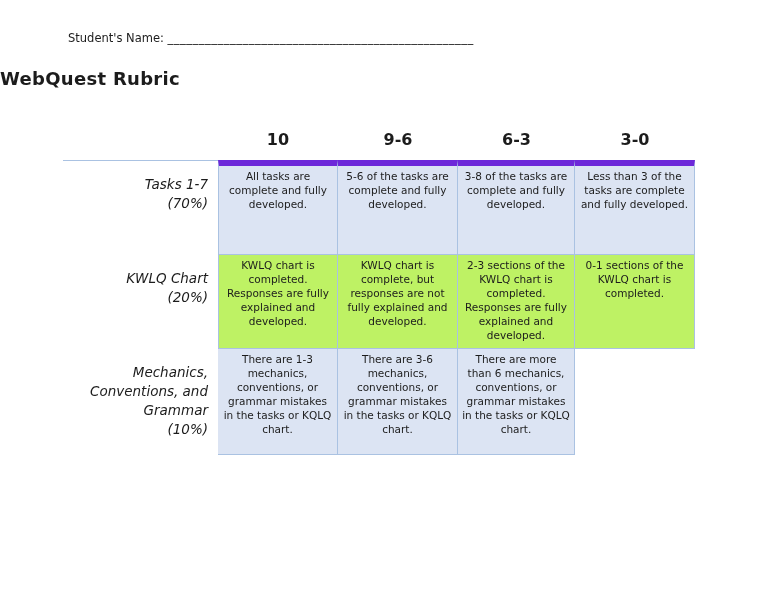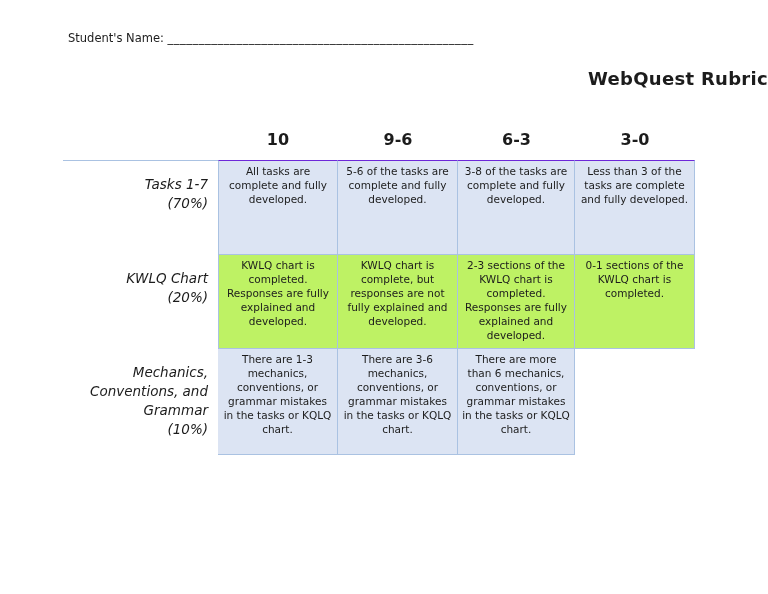--- a/index.html
+++ b/index.html
@@ -24,21 +24,21 @@
     white-space: nowrap;
   }
   .name-line {
     letter-spacing: 0.5px;
   }
   .doc-title {
     position: absolute;
     left: 0;
     top: 68px;
     width: 768px;
-    text-align: right;
+    text-align: left;
     font-size: 18px;
     font-weight: bold;
     letter-spacing: 0.3px;
   }
   .rubric {
     position: absolute;
     left: 63px;
     top: 118px;
     display: grid;
     grid-template-columns: 155px 120px 120px 117px 120px;
@@ -65,21 +65,21 @@
   }
   .cell {
     font-size: 10.5px;
     line-height: 14px;
     text-align: center;
     padding: 3px 4px 0 4px;
     box-sizing: border-box;
     border-right: 1px solid #aac2e2;
     border-bottom: 1px solid #aac2e2;
   }
-  .cell.row-first { border-top: 1px solid #6d28d9; }
+  .cell.row-first { border-top: 6px solid #6d28d9; }
   .cell.col-first { border-left: 1px solid #aac2e2; }
   .cell.fill { background: #dce4f3; }
   .cell.plain { background: #bef264; }
   .corner { background: transparent; }
 </style>
 </head>
 <body>
 
 <div class="page">
 

